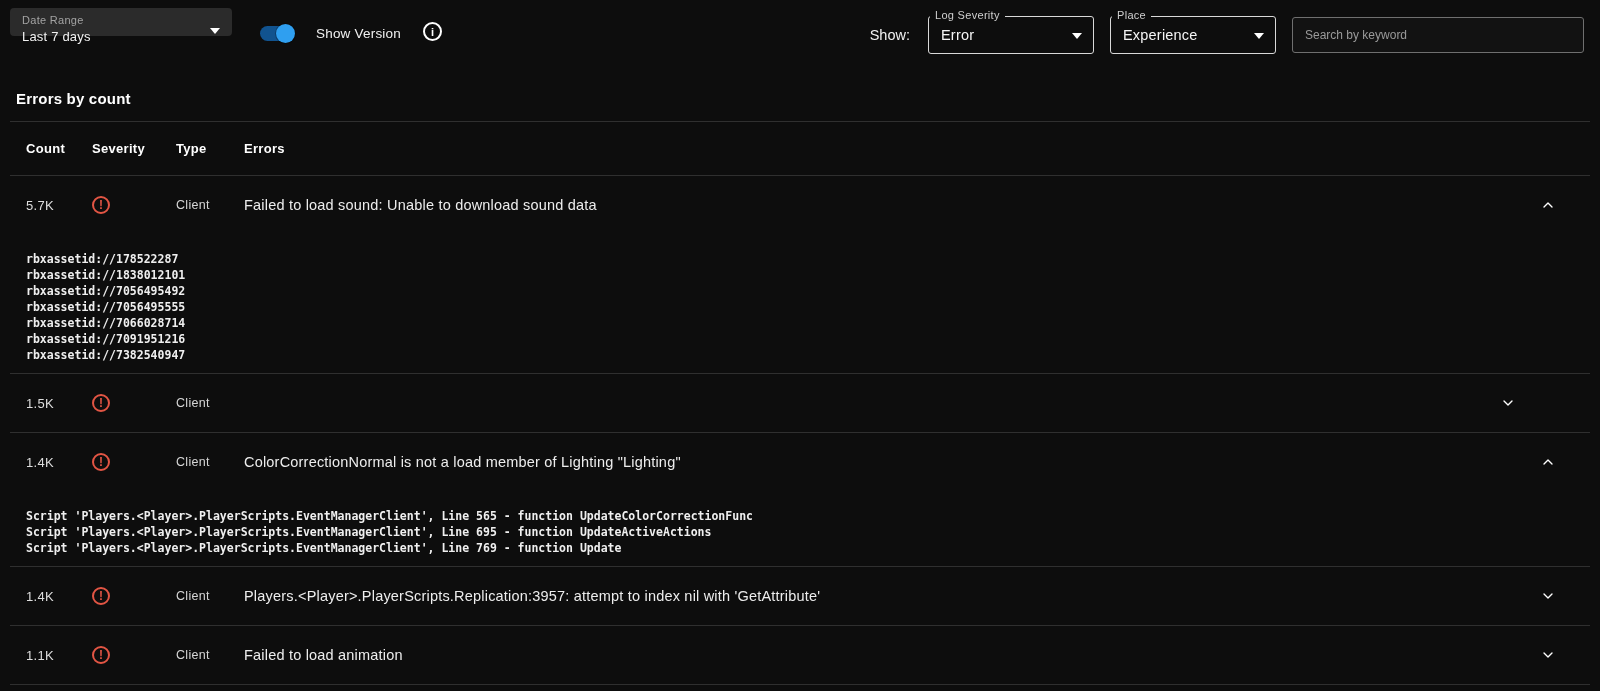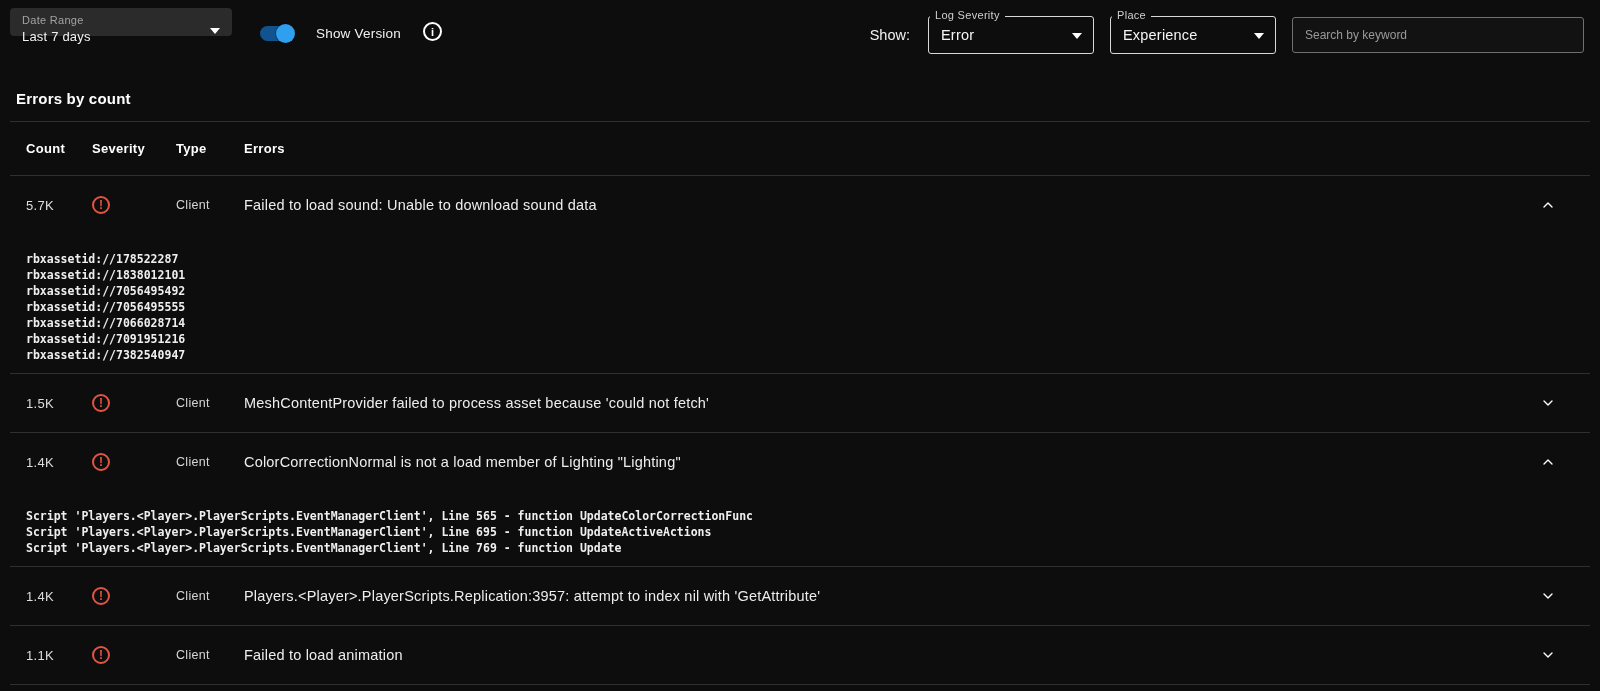--- a/index.html
+++ b/index.html
@@ -242,21 +242,20 @@
 rbxassetid://7382540947</pre>
   </div>
 
   <div class="row">
     <div class="grid-row row-main">
       <div class="cell-count">1.5K</div>
       <div>
           <div class="error-badge">!</div>
         </div>
       <div class="cell-type">Client</div>
-      <div class="cell-message">MeshContentProvider failed to process asset because 'could not fetch'</div>
       <button class="chevron-btn">
         <svg width="16" height="16" viewBox="0 0 24 24">
             <path d="M6 9l6 6 6-6" fill="none" stroke="#ffffff" stroke-width="2" stroke-linecap="round" stroke-linejoin="round"></path>
           </svg>
       </button>
     </div>
   </div>
 
   <div class="row">
     <div class="grid-row row-main">

